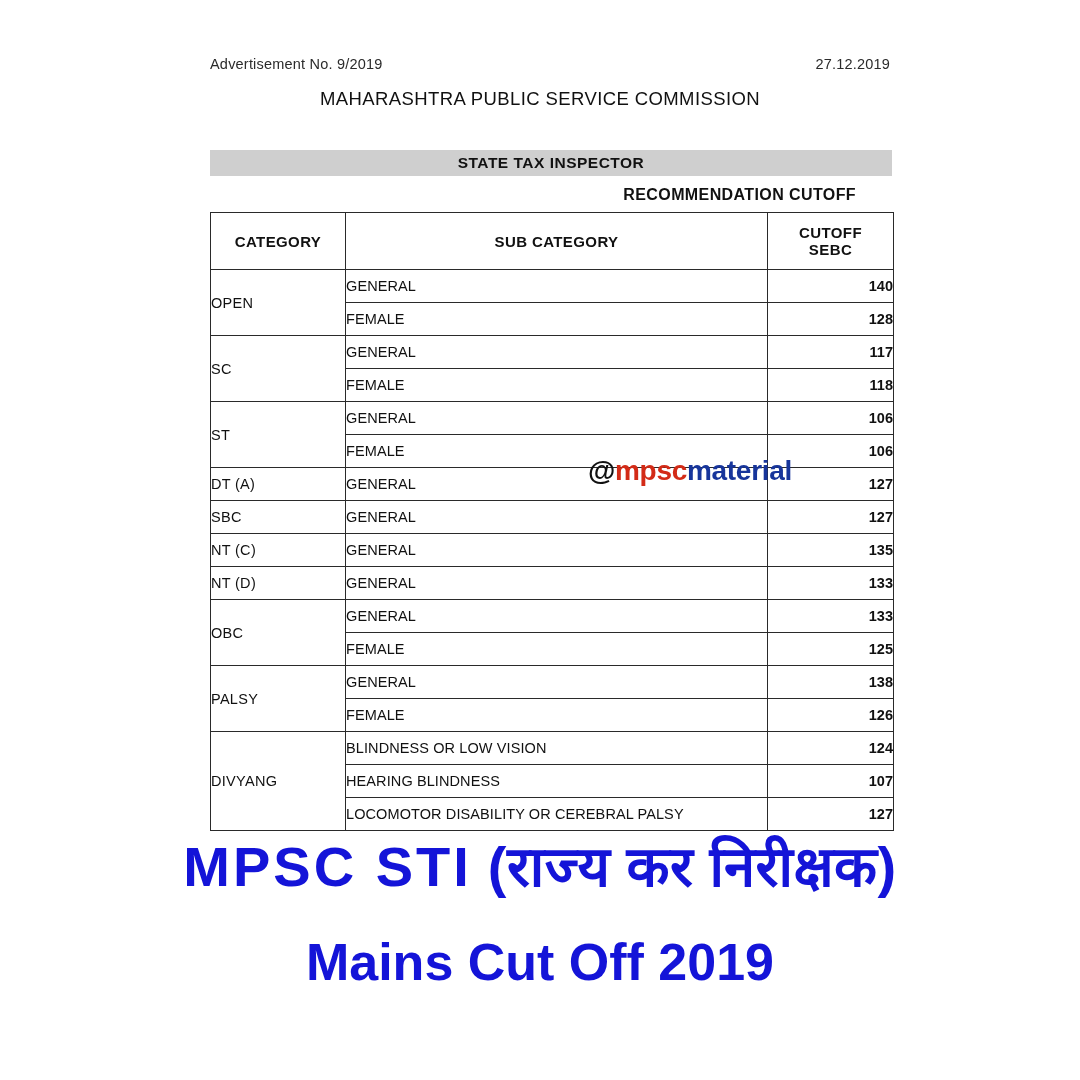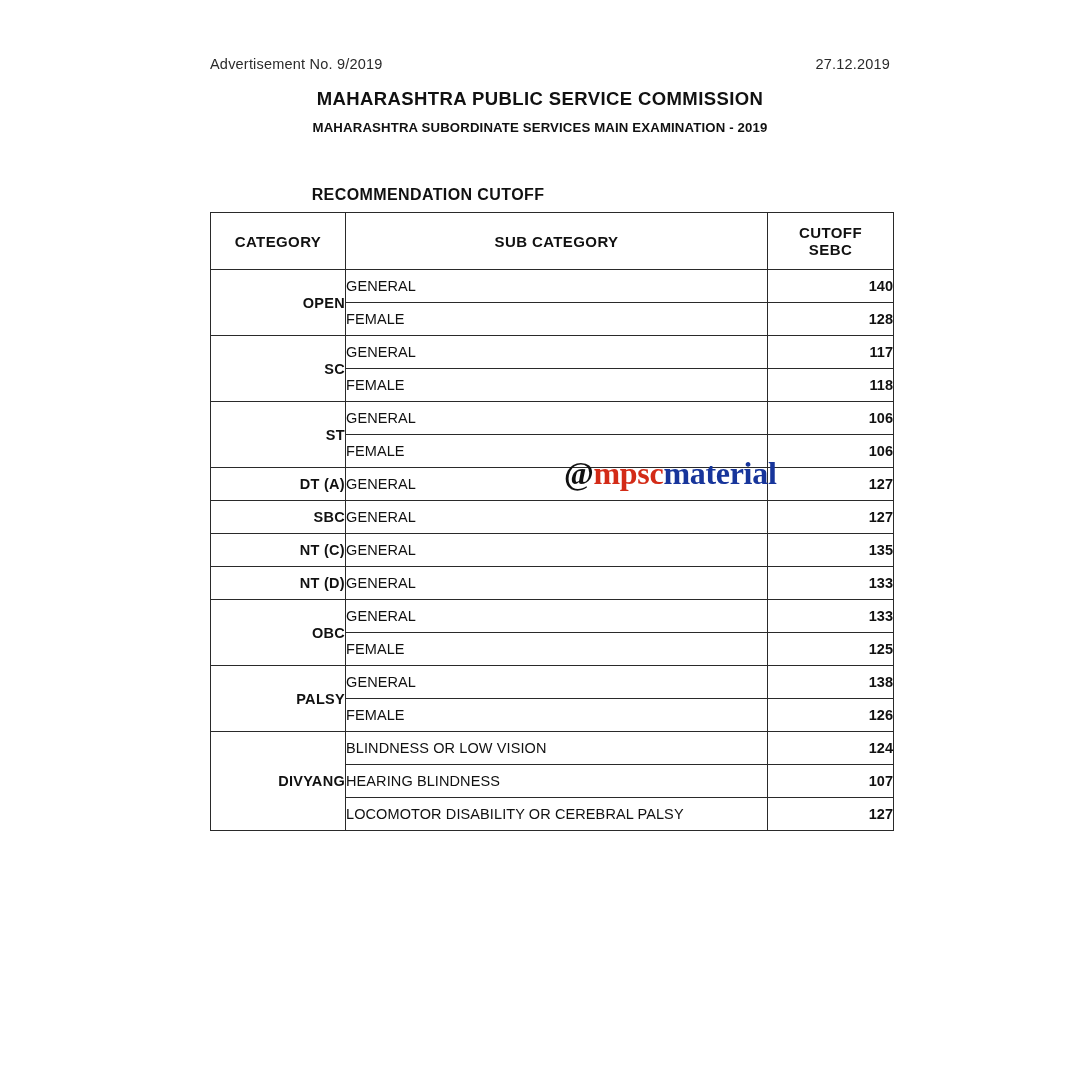--- a/index.html
+++ b/index.html
@@ -37,21 +37,21 @@
 
   .title-block {
     position: absolute;
     left: 0;
     top: 88px;
     width: 1080px;
     text-align: center;
   }
   .org-title {
     font-size: 18.5px;
-    font-weight: bold;
+    font-weight: normal;
     letter-spacing: 0.4px;
     color: #111;
     margin-bottom: 10px;
   }
   .exam-title {
     font-size: 13.2px;
     font-weight: bold;
     letter-spacing: 0.15px;
     color: #111;
   }
@@ -69,21 +69,21 @@
     font-size: 15.5px;
     font-weight: bold;
     letter-spacing: 0.5px;
     color: #111;
   }
   .recommend-title {
     position: absolute;
     left: 0;
     top: 186px;
     width: 856px;
-    text-align: center;
+    text-align: right;
     font-size: 16px;
     font-weight: bold;
     letter-spacing: 0.4px;
     color: #111;
   }
 
   
   table.cutoff {
     position: absolute;
     left: 210px;
@@ -104,47 +104,47 @@
     font-weight: bold;
     text-align: center;
     letter-spacing: 0.4px;
     font-size: 15px;
   }
   col.c-cat { width: 135px; }
   col.c-sub { width: 422px; }
   col.c-mark { width: 126px; }
 
   td.cat {
-    text-align: right;
-    font-weight: bold;
+    text-align: left;
+    font-weight: normal;
     font-size: 15px;
     letter-spacing: 0.3px;
     margin-left: 37px;
   }
   td.sub {
     text-align: left;
     padding-left: 8px;
     font-size: 14.5px;
     letter-spacing: 0.1px;
   }
   td.mark {
     text-align: right;
     font-weight: bold;
     font-size: 15px;
   }
   .th-two-line { line-height: 1.15; }
 
   
   .watermark {
     position: absolute;
-    left: 564px;
+    left: 588px;
     top: 455px;
-    font-family: Liberation Serif, serif;
-    font-weight: bold;
-    font-size: 32px;
+    font-family: Liberation Sans, sans-serif;
+    font-weight: bold;
+    font-size: 28px;
     letter-spacing: -0.3px;
     white-space: nowrap;
     pointer-events: none;
   }
   .watermark .at { color: #111111; }
   .watermark .mpsc { color: #d32b17; }
   .watermark .material { color: #17359b; }
 
   
   .caption {
@@ -175,23 +175,23 @@
 
 <div class="page">
 
   <div class="doc-head">
     <span class="adv">Advertisement No. 9/2019</span>
     <span class="date">27.12.2019</span>
   </div>
 
   <div class="title-block">
     <div class="org-title">MAHARASHTRA PUBLIC SERVICE COMMISSION</div>
-    <div class="exam-title">MAHARASHTRA SUBORDINATE SERVICES MAIN EXAMINATION - 2019</div>
   </div>
 
+  <div class="post-bar">STATE TAX INSPECTOR</div>
 
   <div class="recommend-title">RECOMMENDATION CUTOFF</div>
 
   <table class="cutoff">
     <colgroup>
       <col class="c-cat">
       <col class="c-sub">
       <col class="c-mark">
     </colgroup>
     <thead>
@@ -285,14 +285,21 @@
           <td class="sub">LOCOMOTOR DISABILITY OR CEREBRAL PALSY</td>
           <td class="mark">127</td>
         </tr>
       </tbody>
   </table>
 
   <div class="watermark">
     <span class="at">@</span><span class="mpsc">mpsc</span><span class="material">material</span>
   </div>
 
+  <div class="caption">
+    <div class="line1">
+      <span class="lat">MPSC  STI</span>
+      <span>(राज्य कर निरीक्षक)</span>
+    </div>
+    <div class="line2">Mains Cut Off 2019</div>
+  </div>
 
 </div>
 
 </body></html>

